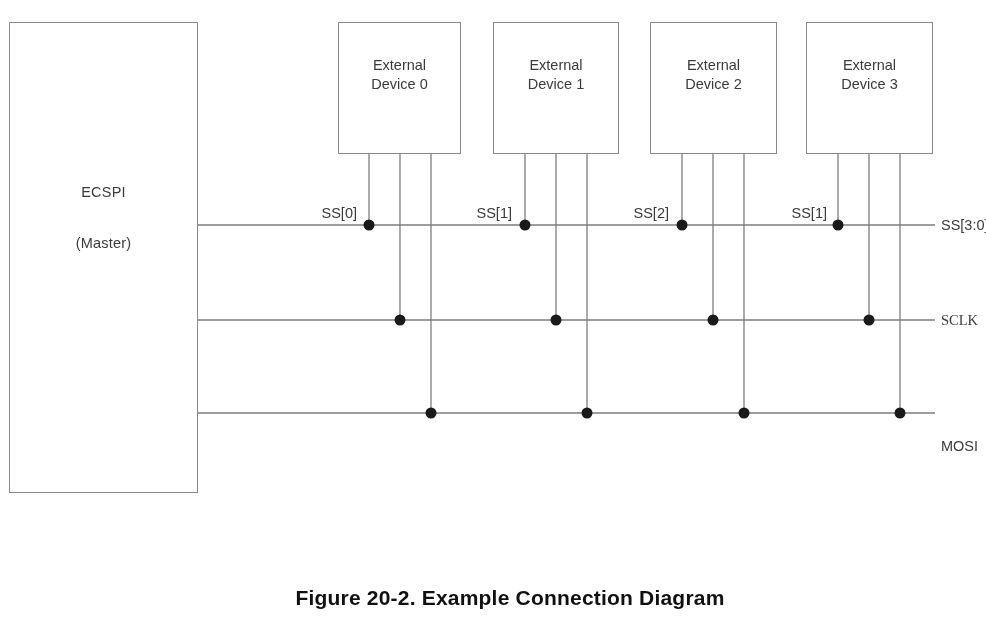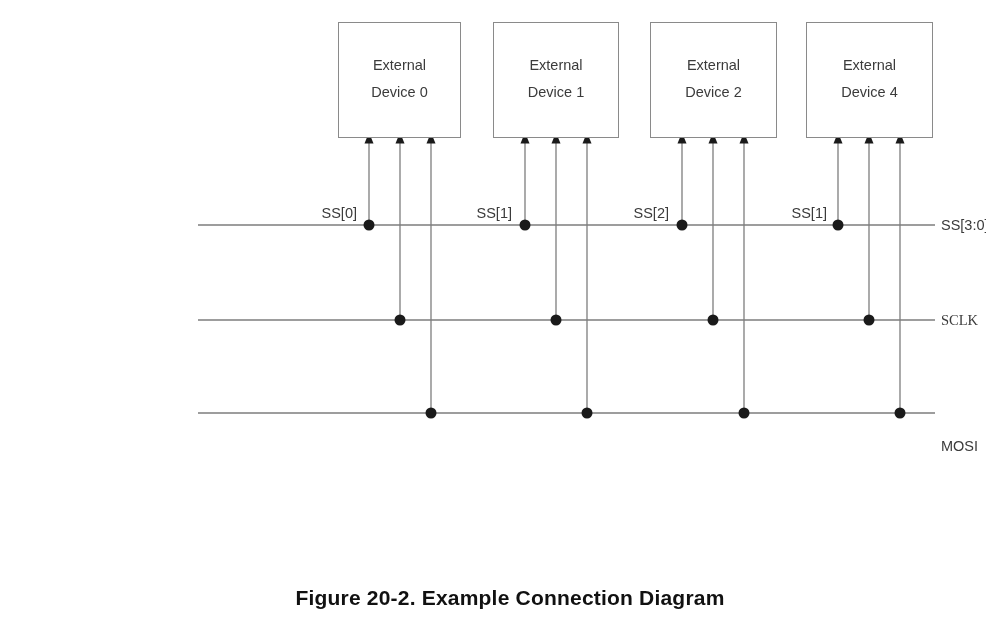--- a/index.html
+++ b/index.html
@@ -26,26 +26,25 @@
     background:var(--background);
   }
   .master-box{left:9px;top:22px;width:189px;height:471px;}
   .master-title,.master-subtitle{
     position:absolute;left:0;width:100%;
     text-align:center;font-size:14.5px;letter-spacing:.2px;
   }
   .master-title{top:161px;}
   .master-subtitle{top:212px;}
   .device-box{
-    top:22px;height:116px;
+    top:22px;height:132px;
     display:flex;flex-direction:column;align-items:center;
     padding-top:33px;
     font-size:14.5px;line-height:19px;
     text-align:right;
-    gap:8px;
   }
   .device-box.d0{left:338px;width:123px;}
   .device-box.d1{left:493px;width:126px;}
   .device-box.d2{left:650px;width:127px;}
   .device-box.d3{left:806px;width:127px;}
   .ss-label{
     position:absolute;top:197px;width:80px;
     text-align:right;font-size:14.5px;margin-top:8px;
   }
   .ss0{right:629px;} .ss1{right:474px;} .ss2{right:317px;} .ss3{right:159px;}
@@ -116,36 +115,40 @@
       <circle class="dot" cx="556" cy="320" r="5.5"></circle>
       <circle class="dot" cx="713" cy="320" r="5.5"></circle>
       <circle class="dot" cx="869" cy="320" r="5.5"></circle>
       <circle class="dot" cx="431" cy="413" r="5.5"></circle>
       <circle class="dot" cx="587" cy="413" r="5.5"></circle>
       <circle class="dot" cx="744" cy="413" r="5.5"></circle>
       <circle class="dot" cx="900" cy="413" r="5.5"></circle>
     </g>
   </svg>
 
+  <div class="box master-box">
+    <div class="master-title">ECSPI</div>
+    <div class="master-subtitle">(Master)</div>
+  </div>
 
   <div class="box device-box d0">
     <span>External</span>
     <span>Device 0</span>
   </div>
   <div class="box device-box d1">
     <span>External</span>
     <span>Device 1</span>
   </div>
   <div class="box device-box d2">
     <span>External</span>
     <span>Device 2</span>
   </div>
   <div class="box device-box d3">
     <span>External</span>
-    <span>Device 4</span>
+    <span>Device 3</span>
   </div>
 
   <div class="ss-label ss0">SS[0]</div>
   <div class="ss-label ss1">SS[1]</div>
   <div class="ss-label ss2">SS[2]</div>
   <div class="ss-label ss3">SS[1]</div>
 
   <div class="bus-label bus-ss">SS[3:0]</div>
   <div class="bus-label bus-sclk">SCLK</div>
   <div class="bus-label bus-mosi">MOSI</div>

